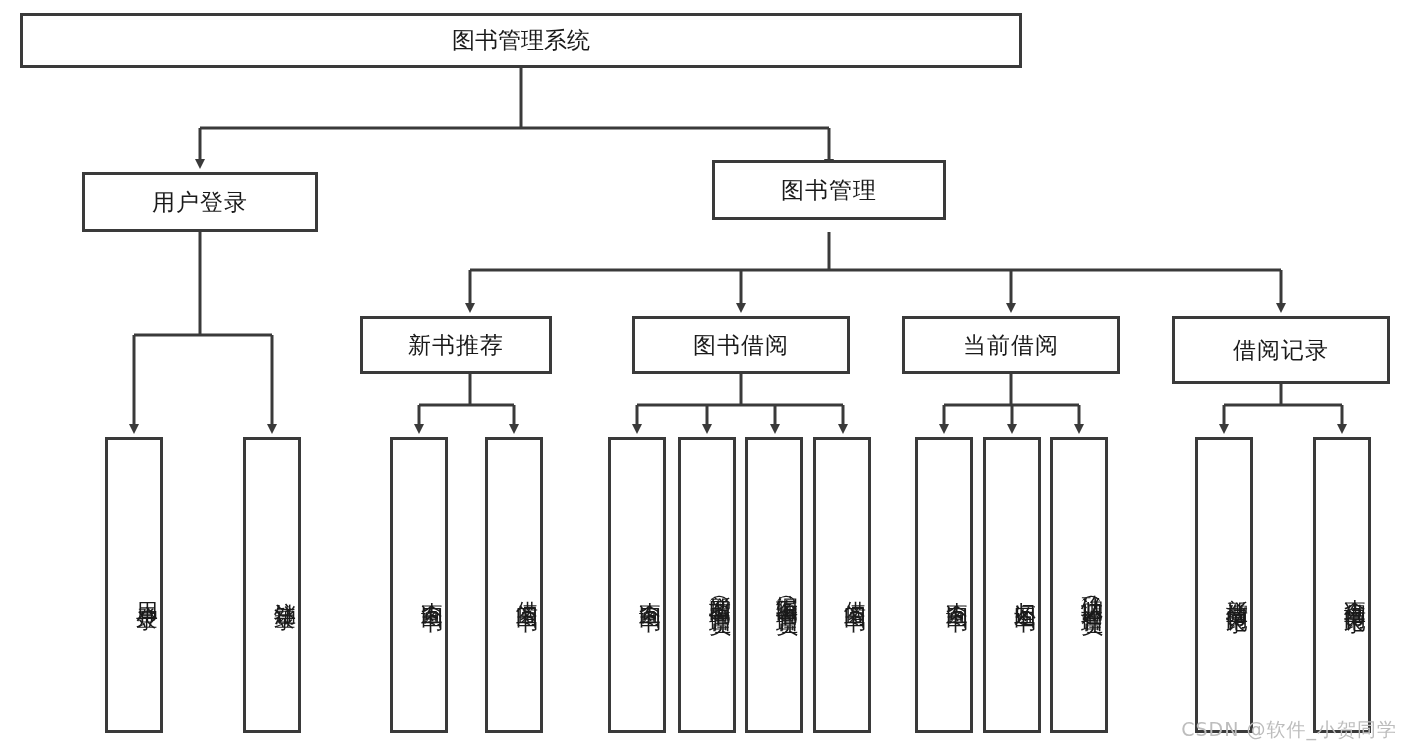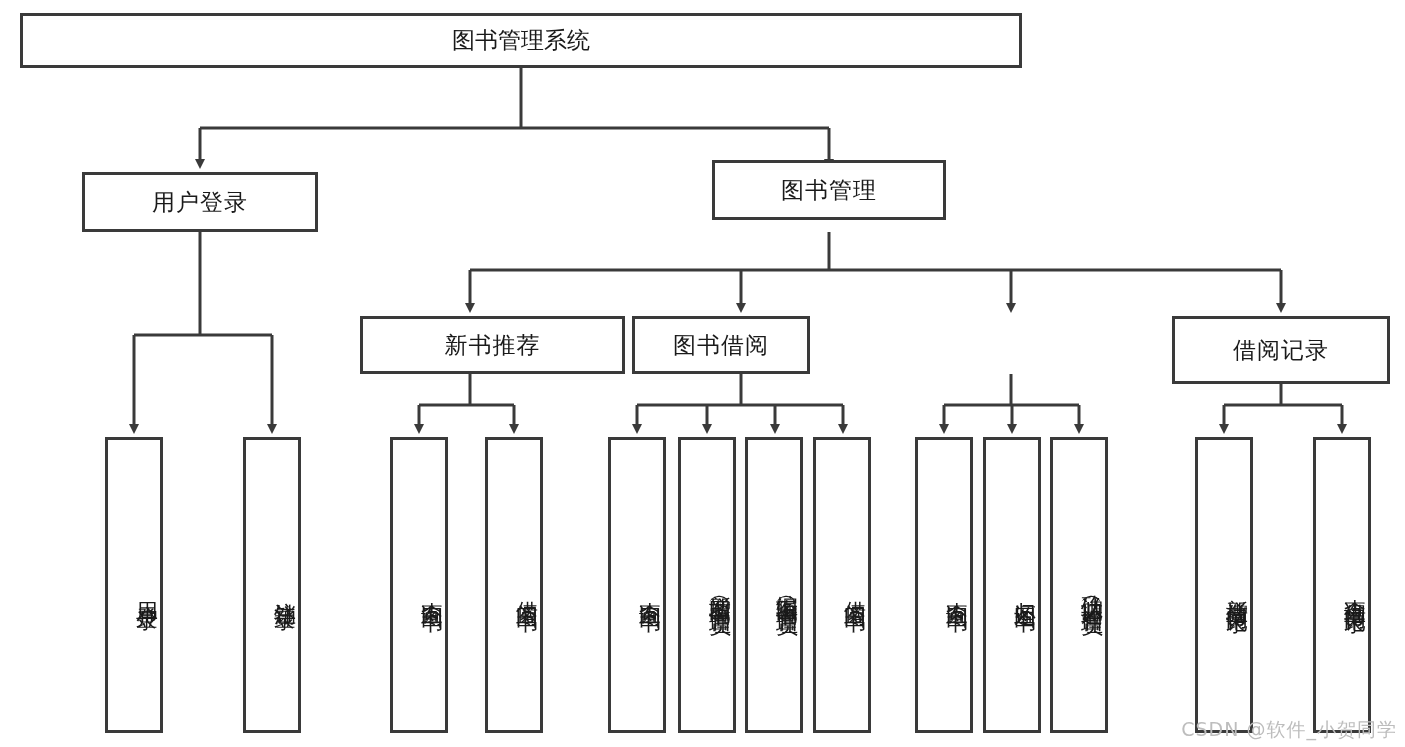--- a/index.html
+++ b/index.html
@@ -105,22 +105,23 @@
       <path d="M1224,405 L1224,425" marker-end="url(#arw)"></path>
       <path d="M1342,405 L1342,425" marker-end="url(#arw)"></path>
     </g>
   </svg>
 
   <div class="node root" style="left:20px;top:13px;width:1002px;height:55px;">图书管理系统</div>
 
   <div class="node h" style="left:82px;top:172px;width:236px;height:60px;">用户登录</div>
   <div class="node h" style="left:712px;top:160px;width:234px;height:60px;">图书管理</div>
 
-  <div class="node h" style="left:360px;top:316px;width:265px;height:58px;">新书推荐</div>
-  <div class="node h" style="left:632px;top:316px;width:178px;height:58px;">图书借阅</div>
+  <div class="node h" style="left:360px;top:316px;width:192px;height:58px;">新书推荐</div>
+  <div class="node h" style="left:632px;top:316px;width:218px;height:58px;">图书借阅</div>
+  <div class="node h" style="left:902px;top:316px;width:218px;height:58px;">当前借阅</div>
   <div class="node h" style="left:1172px;top:316px;width:218px;height:68px;">借阅记录</div>
 
   <div class="node v" style="left:105px;top:437px;width:58px;height:296px;">
     <span>用户登录</span>
   </div>
   <div class="node v" style="left:243px;top:437px;width:58px;height:296px;">
     <span>注销登录</span>
   </div>
 
   <div class="node v" style="left:390px;top:437px;width:58px;height:296px;">

